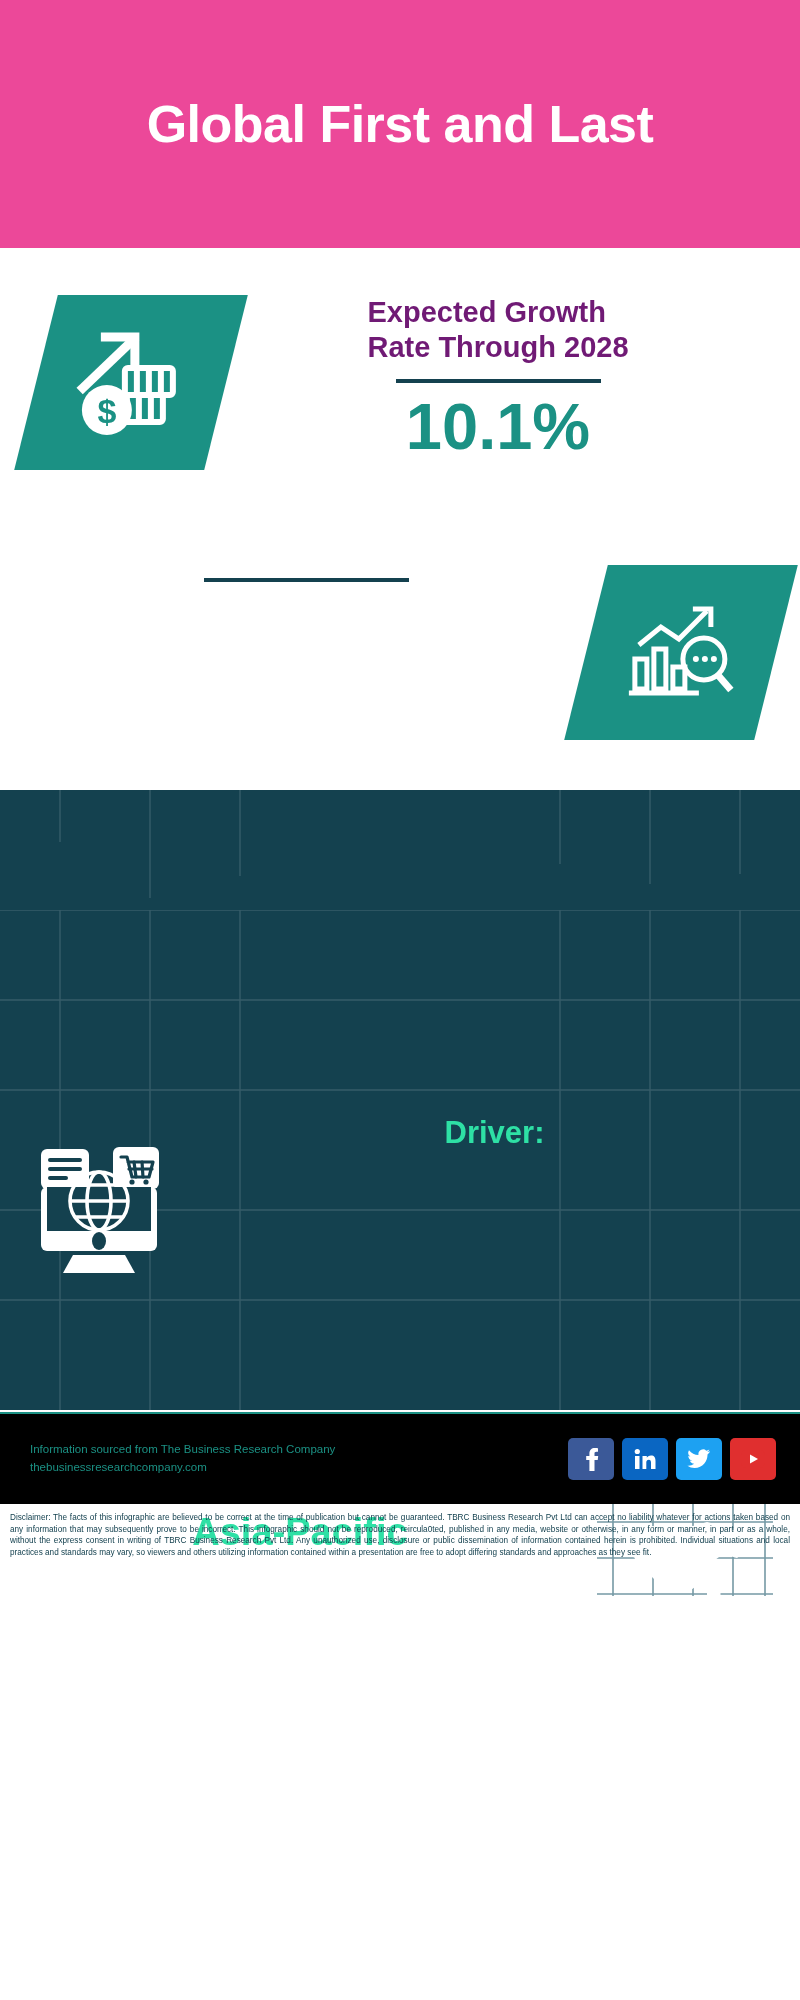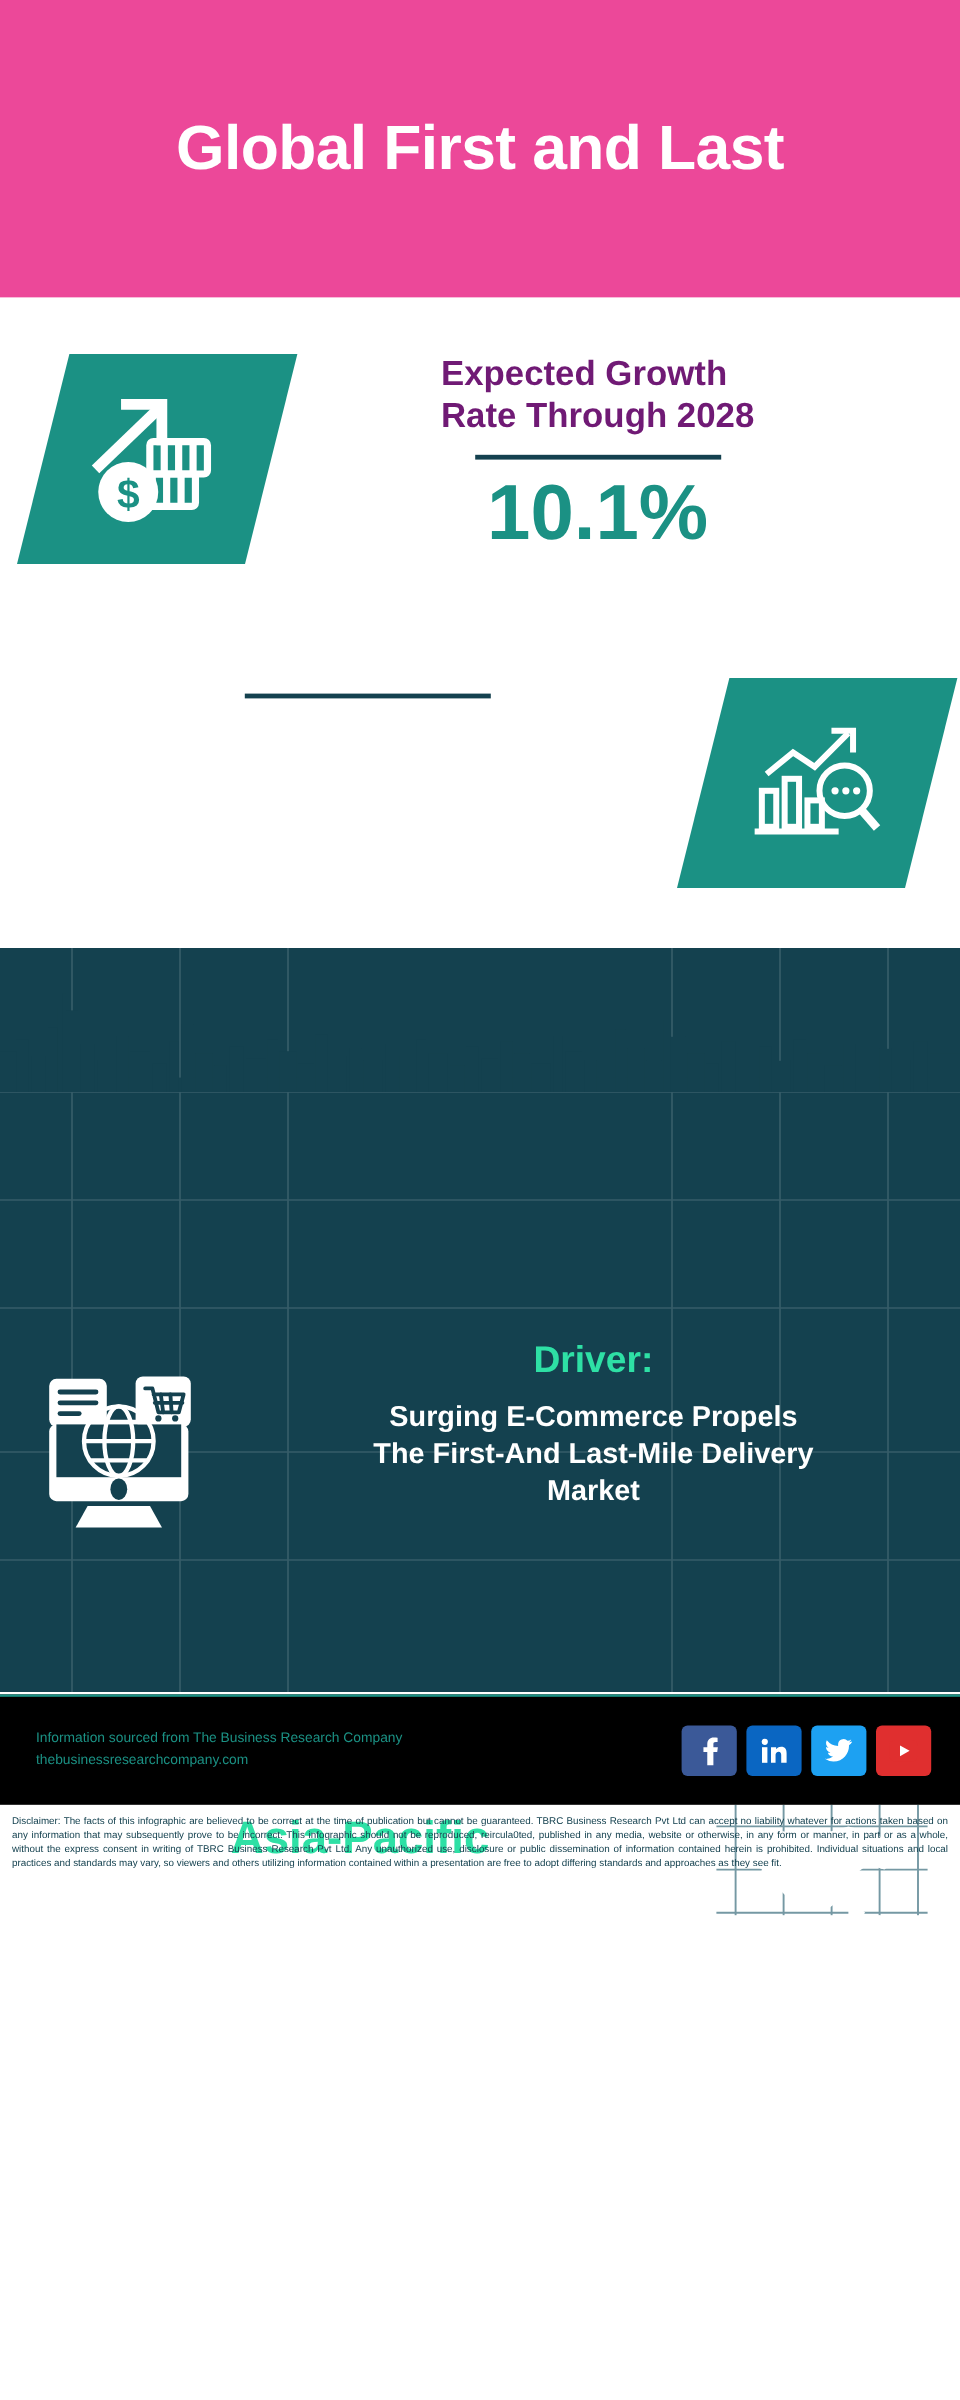--- a/index.html
+++ b/index.html
@@ -79,21 +79,21 @@
     opacity:.14;
   }
 
   .driver-wrap{
     position:absolute;left:0;top:1115px;width:800px;
     display:flex;align-items:flex-start;
   }
   .driver-icon{width:215px;flex:0 0 auto;display:flex;justify-content:center;padding-top:28px;}
   .driver-texts{flex:1 1 auto;padding-right:26px;}
   .driver-heading{
-    color:#2ee0a5;font-size:31px;font-weight:bold;text-align:center;margin-bottom:14px;
+    color:#2ee0a5;font-size:31px;font-weight:bold;text-align:center;
   }
   .driver-body{
     color:#ffffff;font-size:24px;font-weight:bold;line-height:1.3;text-align:center;
   }
 
   .mid-rule{
     position:absolute;left:200px;top:1464px;width:200px;height:5px;background:#2ee0a5;
   }
 
   .region-wrap{
@@ -317,25 +317,20 @@
           <line x1="37" y1="58" x2="95" y2="58"></line>
           <line x1="42" y1="42" x2="90" y2="42"></line>
           <line x1="42" y1="74" x2="90" y2="74"></line>
         </g>
         <ellipse cx="66" cy="98" rx="7" ry="9" fill="#14414f"></ellipse>
         <polygon points="40,112 92,112 102,130 30,130" fill="#ffffff"></polygon>
       </svg>
     </div>
     <div class="driver-texts">
       <div class="driver-heading">Driver:</div>
-      <div class="driver-body">
-        <div>Surging E-Commerce Propels</div>
-        <div>The First-And Last-Mile Delivery</div>
-        <div>Market</div>
-      </div>
     </div>
   </div>
 
   <div class="mid-rule"></div>
 
   <div class="region-wrap">
     <div class="region-texts">
       <div class="region-name">Asia-Pacific</div>
       <div class="region-sub">
         <div>is the largest region</div>

